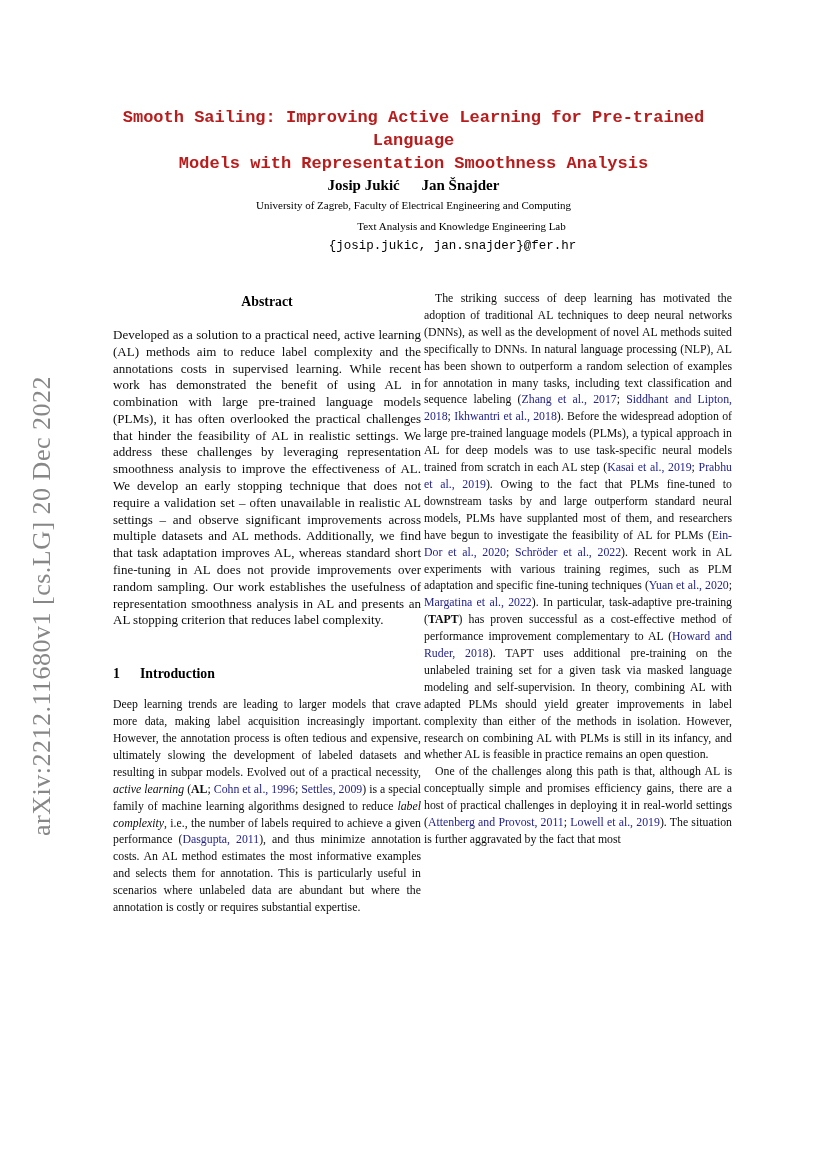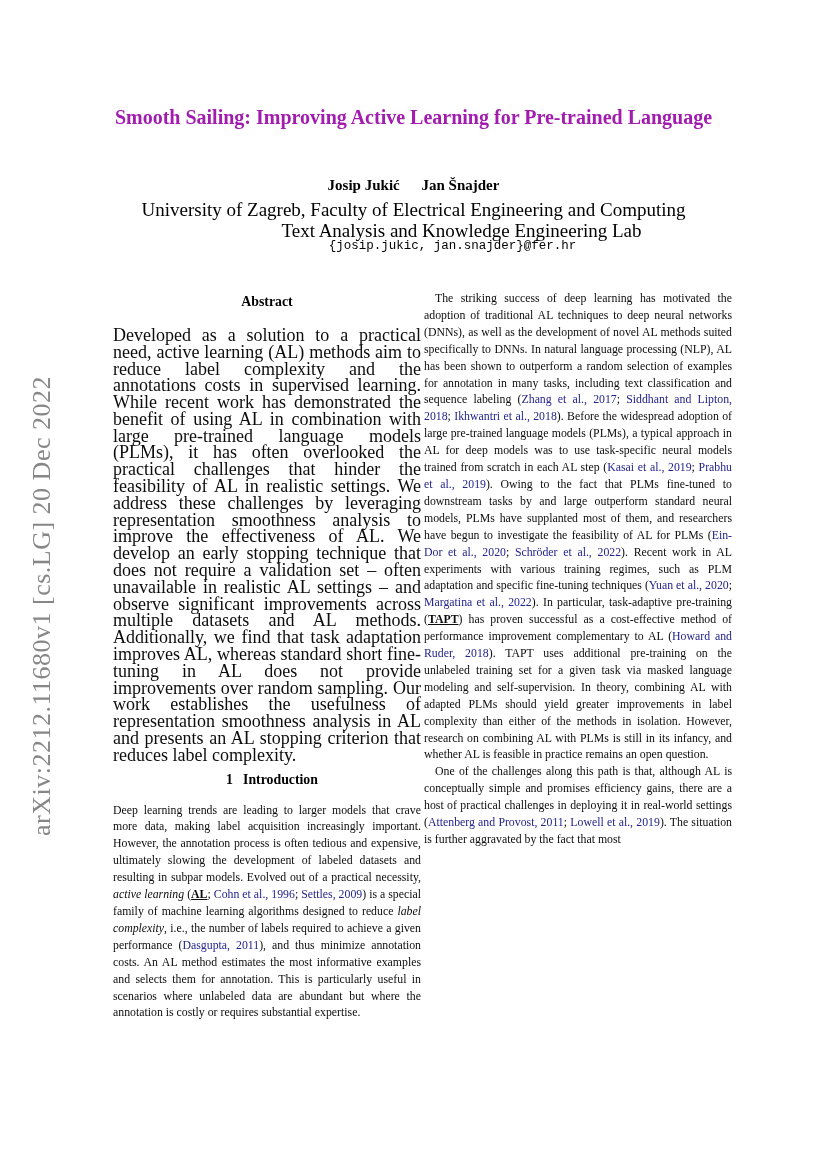--- a/index.html
+++ b/index.html
@@ -26,42 +26,43 @@
   }
   
   .title {
     position: absolute;
     top: 106px;
     left: 50%;
     transform: translateX(-50%);
     width: 660px;
     text-align: center;
     font-weight: bold;
-    font-size: 20px;
+    font-size: 17px;
     line-height: 23px;
-    color: #a21caf;
+    color: #b91c1c;
+    font-family: Liberation Mono, monospace;
   }
   .authors {
     position: absolute;
     top: 177px;
     left: 0;
     width: 100%;
     text-align: center;
     font-size: 15px;
     font-weight: bold;
     color: #000000;
   }
   .author { display: inline-block; }
   .author + .author { margin-left: 18px; }
   .affil {
     position: absolute;
     left: 0;
     width: 100%;
     text-align: center;
-    font-size: 19px;
+    font-size: 11px;
     color: #000000;
   }
   .affil-1 { top: 199px; }
   .affil-2 { top: 220px; padding-left: 48px; }
   .email {
     position: absolute;
     top: 239px;
     left: 0;
     width: 100%;
     text-align: center;
@@ -86,49 +87,50 @@
   .abs-heading {
     text-align: center;
     font-weight: bold;
     font-size: 13.8px;
     padding-top: 4px;
     margin-bottom: 16px;
     color: #000000;
   }
   .abs-body {
     margin: 0 24px 0 25px;
-    font-size: 18px;
+    font-size: 13px;
     line-height: 16.8px;
   }
   .sec-heading {
     font-weight: bold;
     font-size: 13.8px;
-    text-align: center;
-    margin-top: 8px;
+    text-align: left;
+    margin-top: 37px;
     margin-bottom: 13px;
     color: #000000;
   }
   .sec-num { display: inline-block; min-width: 27px; }
   .para { margin: 0; }
   .para.indent { text-indent: 11px; }
   .para + .para { margin-top: 0; }
 
   .it  { font-style: italic; }
-  .bd  { font-weight: bold; text-decoration: underline; }
+  .bd  { font-weight: bold; }
   .lnk { color: #23238c; }
 </style>
 </head>
 <body>
 
 <div class="page">
 
   <div class="stamp">arXiv:2212.11680v1  [cs.LG]  20 Dec 2022</div>
 
   <div class="title">
     <div>Smooth Sailing: Improving Active Learning for Pre-trained Language</div>
+    <div>Models with Representation Smoothness Analysis</div>
   </div>
 
   <div class="authors">
     <span class="author">Josip Jukić</span>
     <span class="author">Jan Šnajder</span>
   </div>
 
   <div class="affil affil-1">University of Zagreb, Faculty of Electrical Engineering and Computing</div>
   <div class="affil affil-2">Text Analysis and Knowledge Engineering Lab</div>
   <div class="email">{josip.jukic, jan.snajder}@fer.hr</div>

